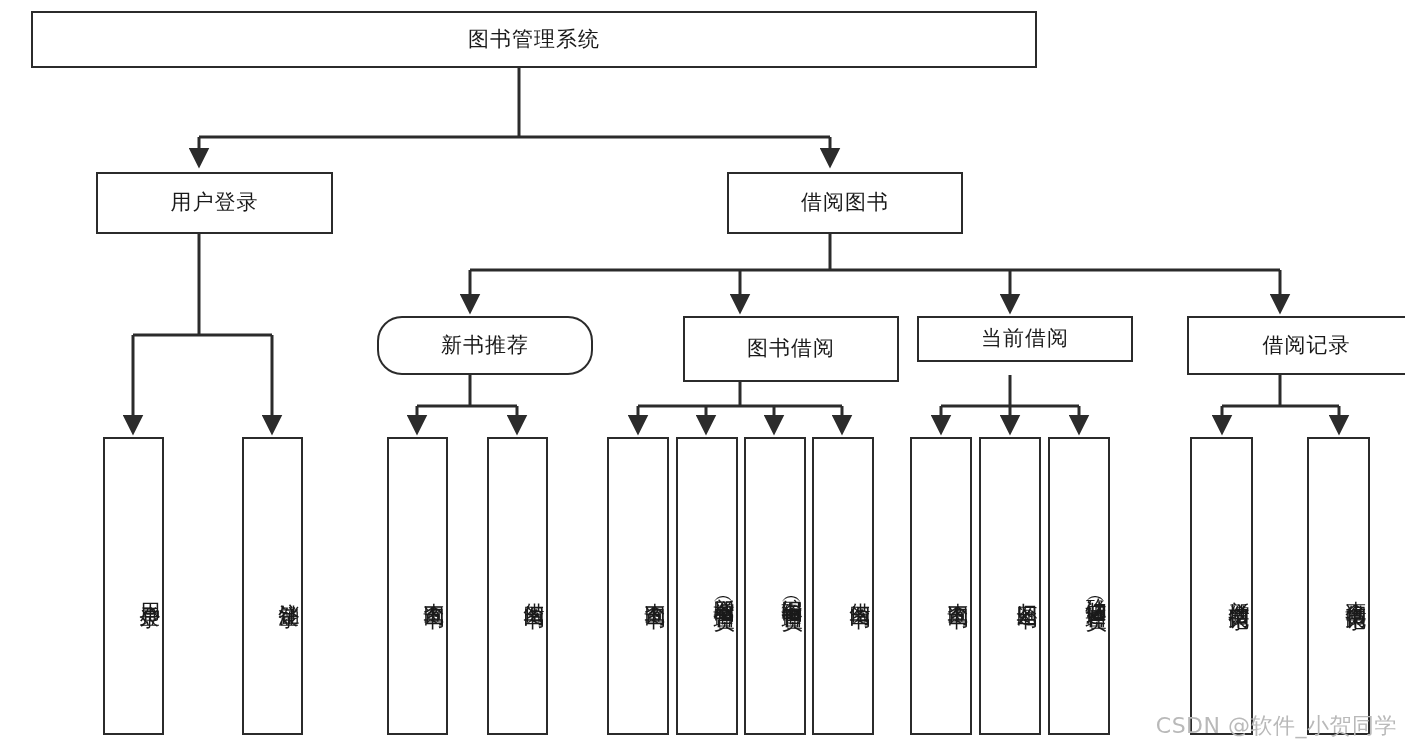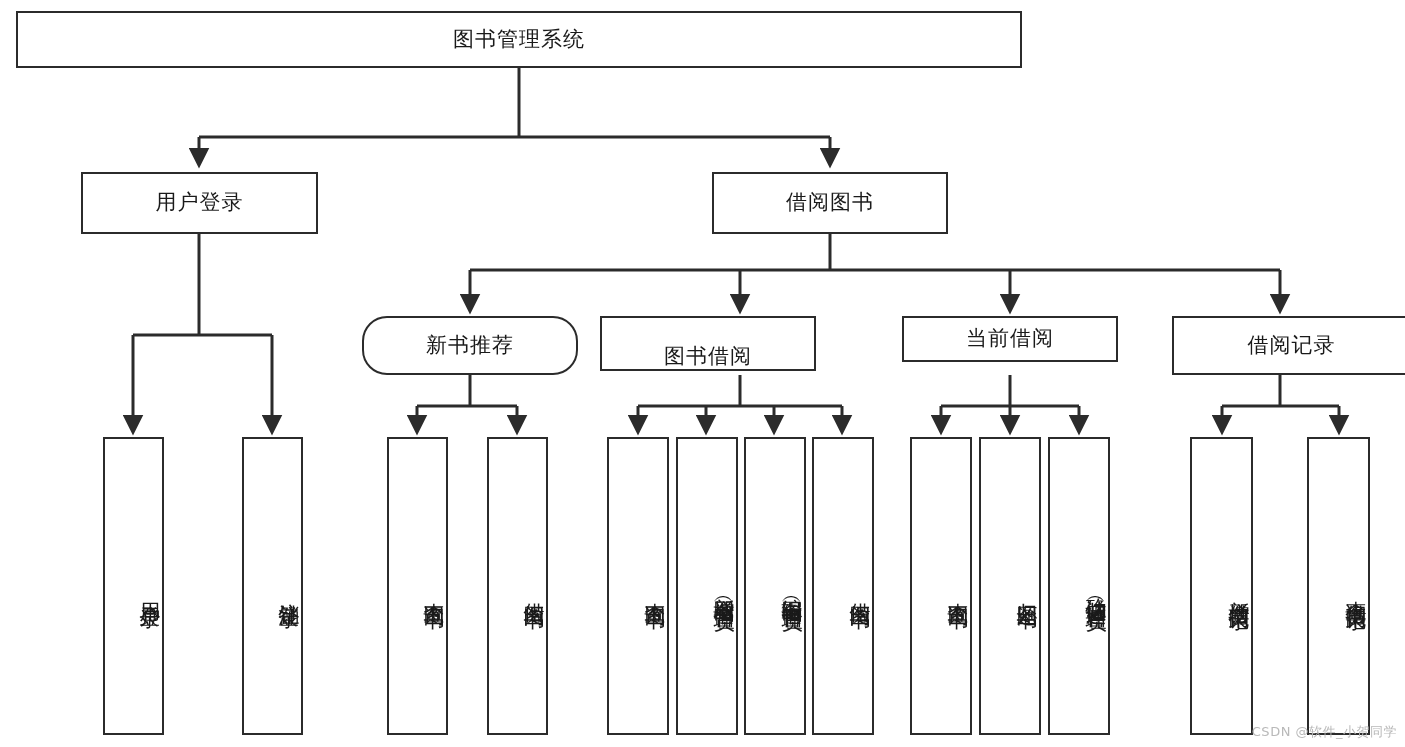--- a/index.html
+++ b/index.html
@@ -31,20 +31,21 @@
     background: #ffffff;
     display: flex;
     align-items: center;
     justify-content: center;
     color: #1a1a1a;
   }
   .node.horiz {
     font-size: 21px;
     letter-spacing: 1px;
     line-height: 1.2;
+    margin-left: 15px;
   }
   .node.vert {
     writing-mode: vertical-rl;
     text-orientation: upright;
     font-size: 21px;
     line-height: 1.18;
     letter-spacing: 2px;
     align-items: flex-start;
     justify-content: center;
     padding-top: 8px;
@@ -52,21 +53,21 @@
   .node.vert .vtext {
     writing-mode: vertical-rl;
     text-orientation: upright;
     display: block;
     white-space: nowrap;
   }
   #watermark {
     position: absolute;
     right: 8px;
     bottom: 6px;
-    font-size: 13px;
+    font-size: 22px;
     color: #b9b9b9;
     letter-spacing: 0.5px;
     white-space: nowrap;
     pointer-events: none;
   }
 </style>
 </head>
 <body>
 
 <div id="canvas">
@@ -128,21 +129,21 @@
   <div class="node horiz" style="left:81px; top:172px; width:237px; height:62px;">
     <span>用户登录</span>
   </div>
   <div class="node horiz" style="left:712px; top:172px; width:236px; height:62px;">
     <span>借阅图书</span>
   </div>
 
   <div class="node horiz" style="left:362px; top:316px; width:216px; height:59px;border-radius:25px;">
     <span>新书推荐</span>
   </div>
-  <div class="node horiz" style="left:600px; top:316px; width:216px; height:55px;align-items:flex-end;">
+  <div class="node horiz" style="left:668px; top:316px; width:216px; height:66px;">
     <span>图书借阅</span>
   </div>
   <div class="node horiz" style="left:902px; top:316px; width:216px; height:46px;">
     <span>当前借阅</span>
   </div>
   <div class="node horiz" style="left:1172px; top:316px; width:239px; height:59px;">
     <span>借阅记录</span>
   </div>
 
   <div class="node vert" style="left:103px; top:437px; width:61px; height:298px;">

